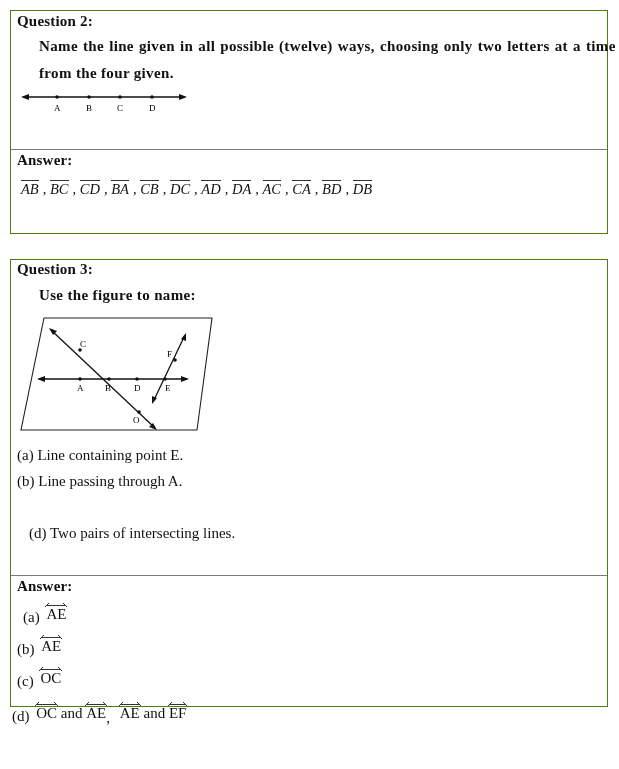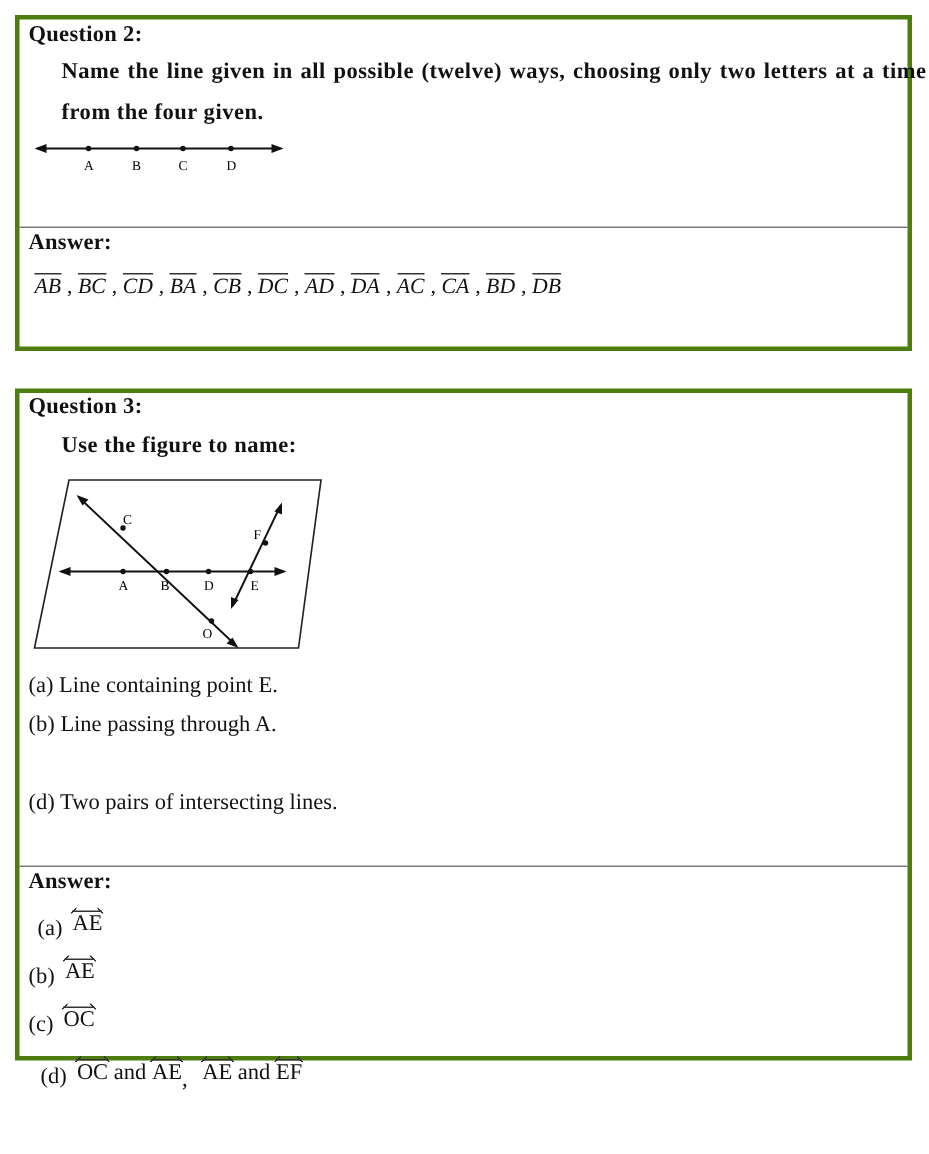--- a/index.html
+++ b/index.html
@@ -1,18 +1,18 @@
 <!DOCTYPE html>
 <html><head>
   <meta charset="utf-8">
   <style>
     html, body { margin: 0; padding: 0; background: #ffffff; }
     body { width: 619px; height: 769px; position: relative; overflow: hidden;
            font-family: "Liberation Serif", "DejaVu Serif", serif; color: #111; }
-    .box { position: absolute; left: 10px; width: 598px; border: 3px solid #4d7c0f; box-sizing: border-box; }
+    .box { position: absolute; left: 10px; width: 598px; border: 1px solid #4d7c0f; box-sizing: border-box; }
     .box1 { top: 10px; height: 224px; }
     .box2 { top: 259px; height: 448px; }
     .divider { position: absolute; left: 0; right: 0; height: 0; border-top: 1px solid #7a7a7a; }
     .abs { position: absolute; }
     .qtitle { font-size: 15px; font-weight: bold; letter-spacing: 0.2px; }
     .qtext { font-size: 15px; font-weight: bold; letter-spacing: 0.35px; white-space: nowrap; margin-left: 22px; }
     .plain { font-size: 15px; white-space: nowrap; }
     .ov { display: inline-block; position: relative; }
     .ov::before { content: ""; position: absolute; left: 0; right: 0; top: -1px; height: 0; border-top: 1px solid #333; }
     .arrowed::before { border-top: 1px solid #333; }
@@ -101,41 +101,41 @@
   </svg>
 
   <div class="abs plain" style="left:6px; top:213px;">
     <span>(b)</span>
     <span>Line passing through A.</span>
   </div>
   <div class="abs plain" style="left:6px; top:187px;">
     <span>(a)</span>
     <span>Line containing point E.</span>
   </div>
-  <div class="abs plain" style="left:6px; top:265px;">
+  <div class="abs plain" style="left:18px; top:265px;">
     <span>(d)</span>
     <span>Two pairs of intersecting lines.</span>
   </div>
 
   <div class="divider" style="top:315px;"></div>
   <div class="abs qtitle" style="left:6px; top:318px;">Answer:</div>
 
   <div class="abs plain" style="left:12px; top:349px;">
     <span>(a)</span>
     <span class="ov arrowed" style="margin-left:3px; position:relative; top:-3px;">AE</span>
   </div>
   <div class="abs plain" style="left:6px; top:381px;">
     <span>(b)</span>
     <span class="ov arrowed" style="margin-left:3px; position:relative; top:-3px;">AE</span>
   </div>
   <div class="abs plain" style="left:6px; top:413px;">
     <span>(c)</span>
     <span class="ov arrowed" style="margin-left:3px; position:relative; top:-3px;">OC</span>
   </div>
-  <div class="abs plain" style="left:14px; top:448px;">
+  <div class="abs plain" style="left:1px; top:448px;">
     <span>(d)</span>
     <span style="position:relative; top:-3px; margin-left:3px;">
       <span class="ov arrowed">OC</span>
       <span>and</span>
       <span class="ov arrowed">AE</span><span style="position:relative; top:5px; margin-right:6px;">,</span>
       <span class="ov arrowed">AE</span>
       <span>and</span>
       <span class="ov arrowed">EF</span>
     </span>
   </div>

